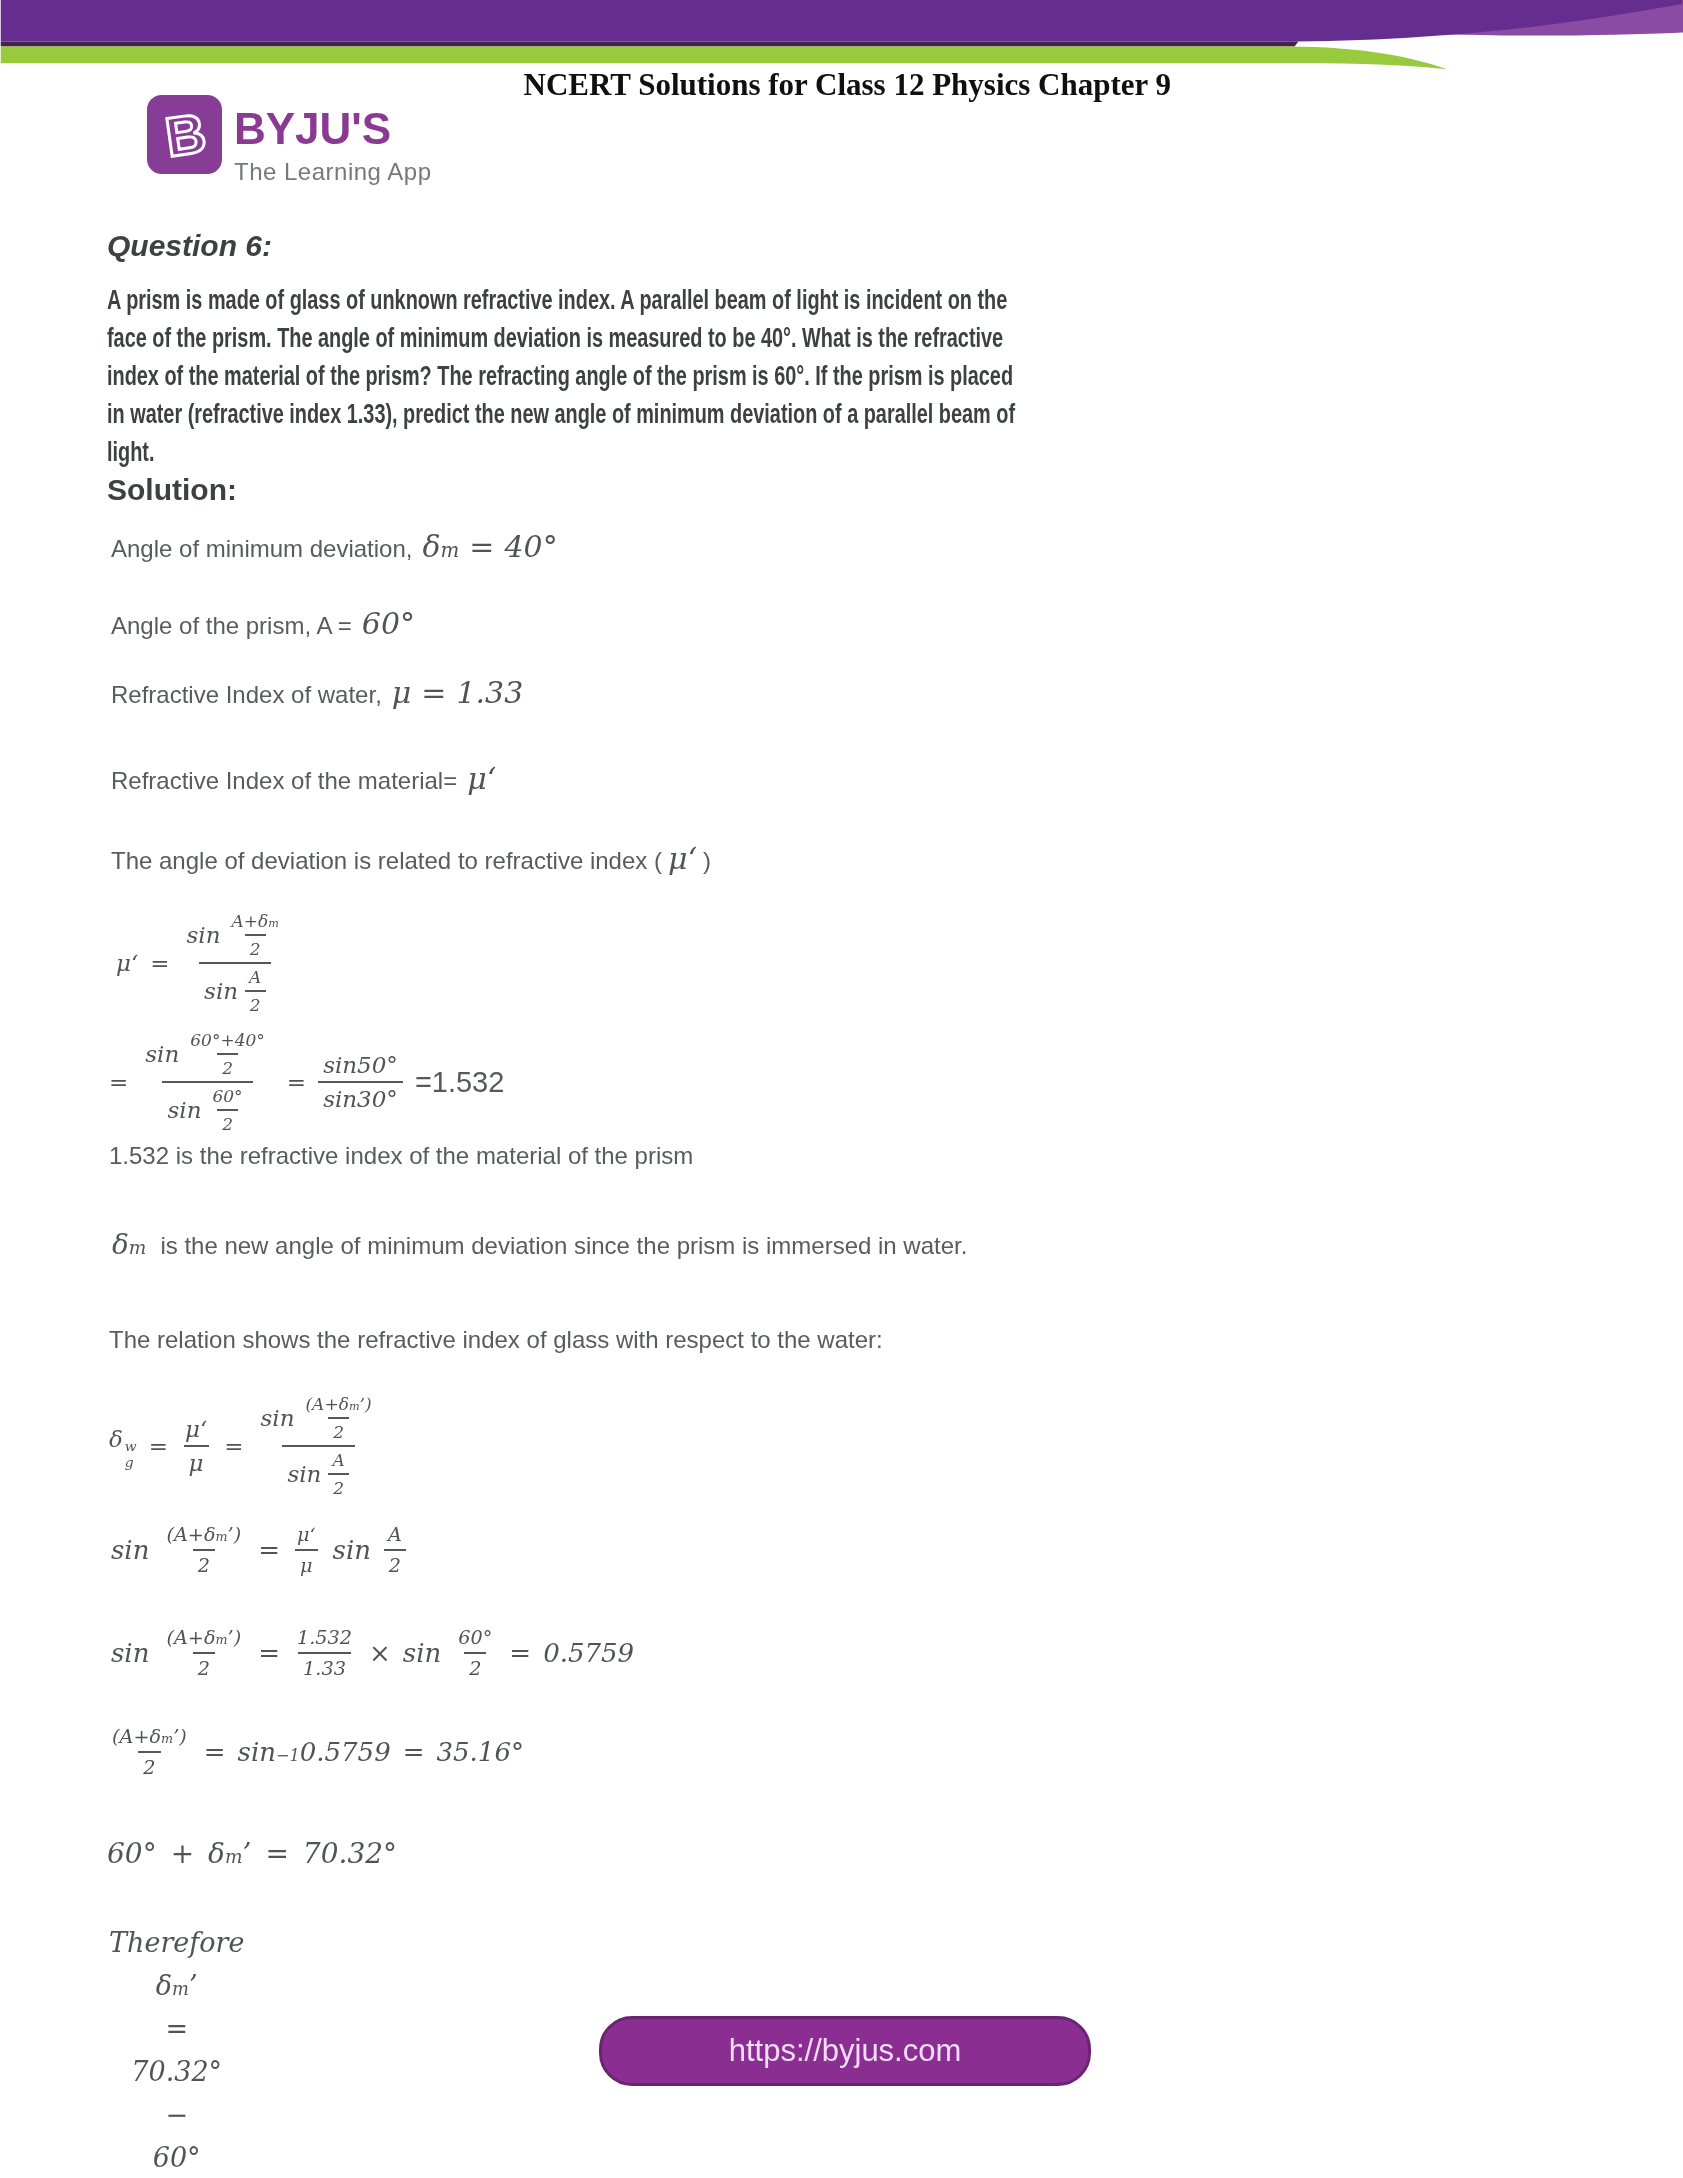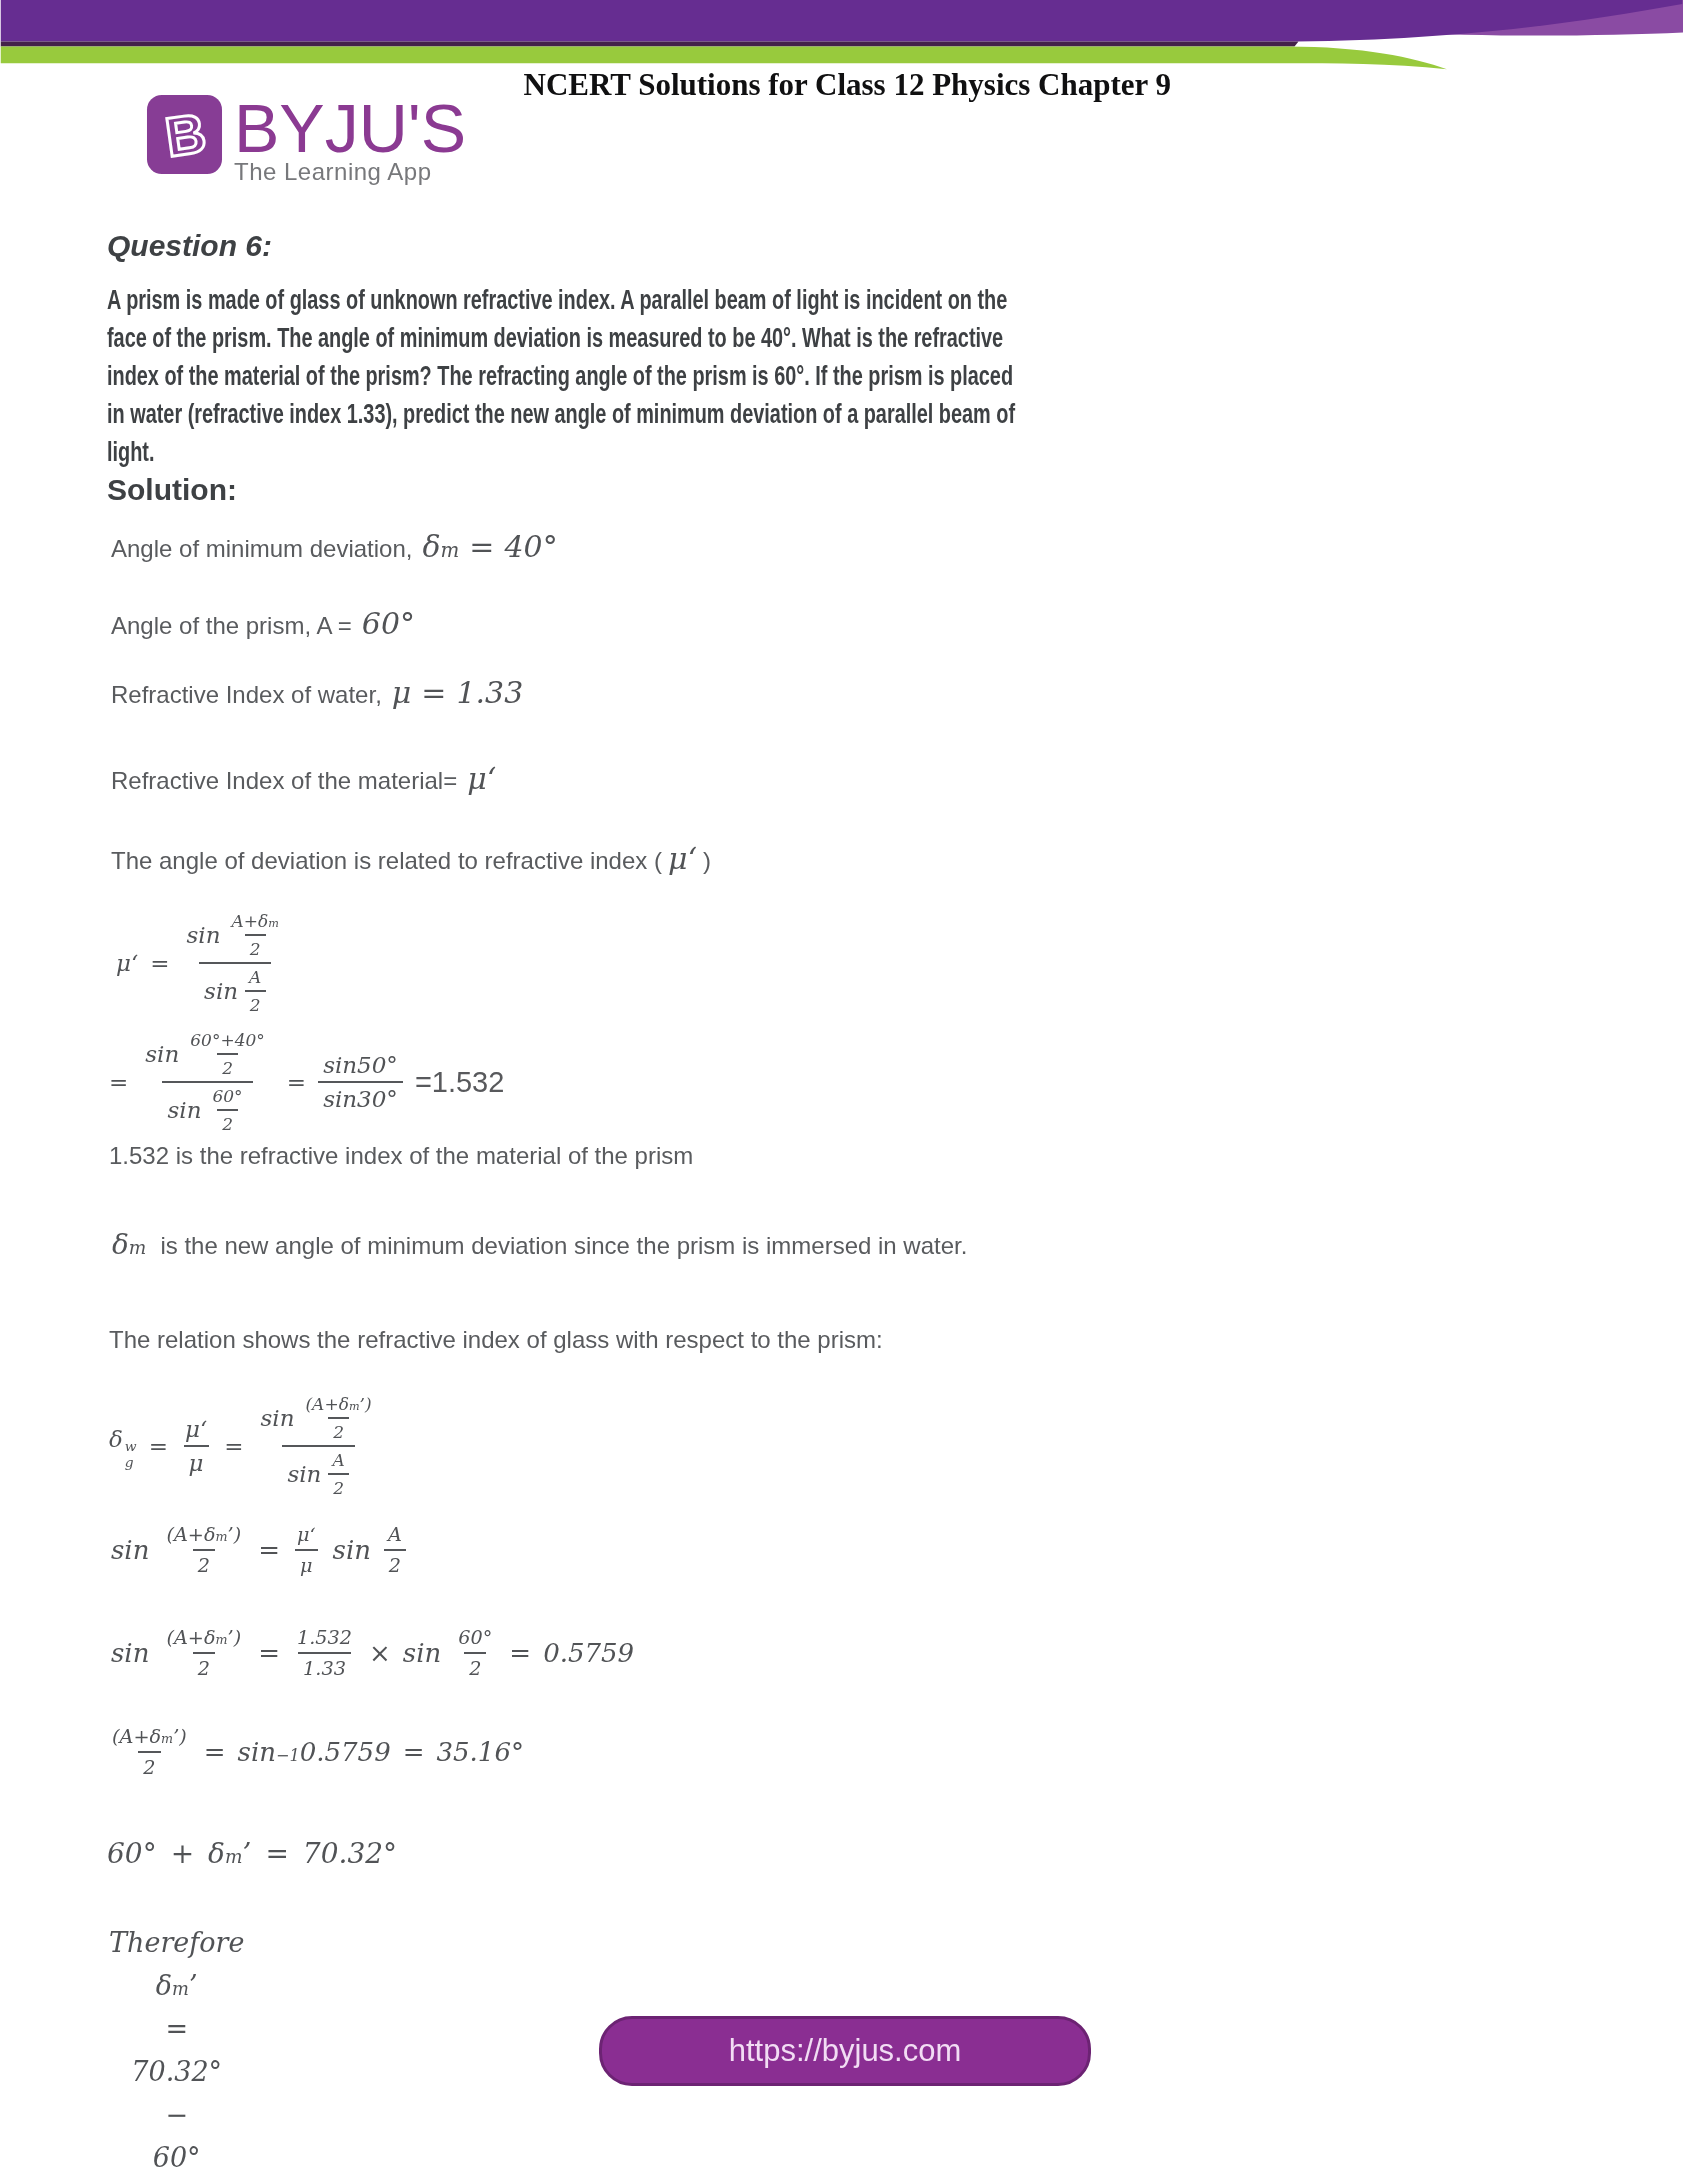--- a/index.html
+++ b/index.html
@@ -4,21 +4,21 @@
 <style>
   * { margin:0; padding:0; box-sizing:border-box; }
   html,body { background:#ffffff; }
   body { width:1683px; height:2178px; font-family:"Liberation Sans", sans-serif; position:relative; }
   .page { position:absolute; left:0; top:0; width:1683px; height:2178px; background:#fff; overflow:hidden; }
 
   .header-svg { position:absolute; left:0; top:0; }
 
   .logo { position:absolute; left:146px; top:94px; display:flex; align-items:flex-start; }
   .logo-text { margin-left:11px; padding-top:6px; }
-  .brand { font-weight:normal; font-size:68px; line-height:57px; color:#8b3a92; letter-spacing:0px; }
+  .brand { font-weight:bold; font-size:44px; line-height:57px; color:#8b3a92; letter-spacing:0px; }
   .tagline { font-size:24px; color:#77787b; margin-top:1px; letter-spacing:0.5px; }
 
   .doc-title { position:absolute; right:512px; top:65px; text-align:right;
                font-family:"Liberation Serif", serif; font-weight:bold; font-size:31px;
                line-height:40px; color:#101011; }
 
   .q-heading, .s-heading { position:absolute; left:107px; font-size:30px; font-weight:bold; color:#3e4144; }
   .q-body { position:absolute; left:107px; top:281px; font-size:28px; font-weight:bold;
             line-height:38px; color:#3e4144; white-space:pre; transform:scaleX(0.71);
             transform-origin:left top; }
@@ -183,21 +183,21 @@
 
   <div class="sline" style="left:112px; top:1228px; gap:14px;">
     <span class="m m28 grp">
         <span>δ</span>
         <sub>m</sub>
       </span>
     <span class="lbl">is the new angle of minimum deviation since the prism is immersed in water.</span>
   </div>
 
   <div class="sline" style="left:109px; top:1326px;">
-    <span class="lbl">The relation shows the refractive index of glass with respect to the prism:</span>
+    <span class="lbl">The relation shows the refractive index of glass with respect to the water:</span>
   </div>
 
   <div class="frow f23" style="left:109px; top:1394px;">
     <span class="grp">
       <span>δ</span>
       <span class="stack">
         <span>w</span>
         <span>g</span>
       </span>
     </span>

